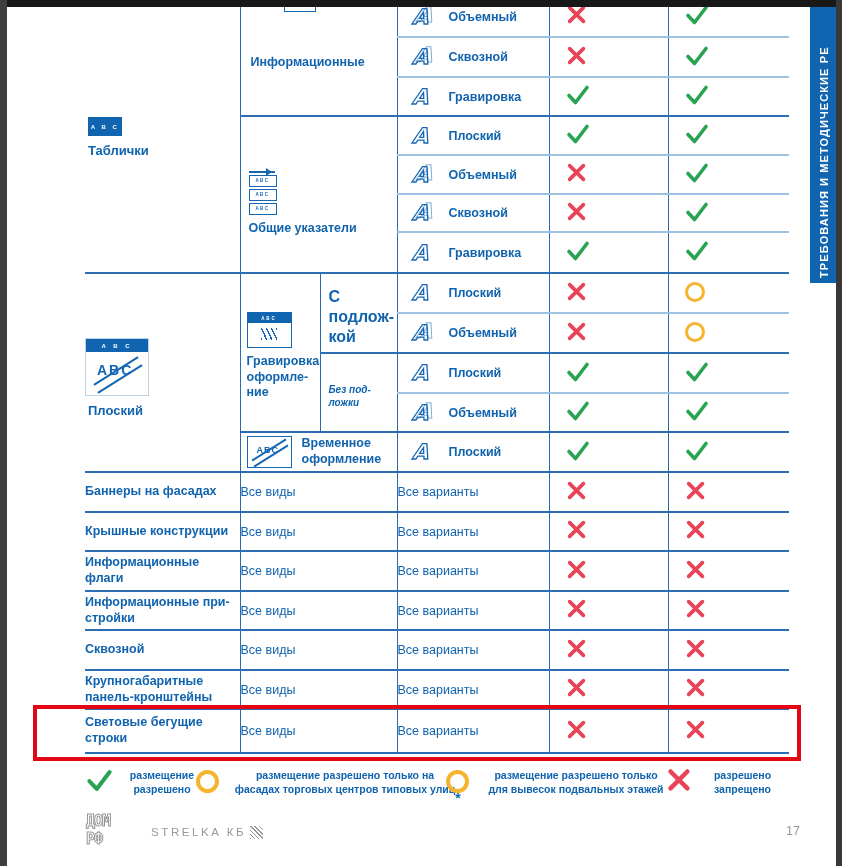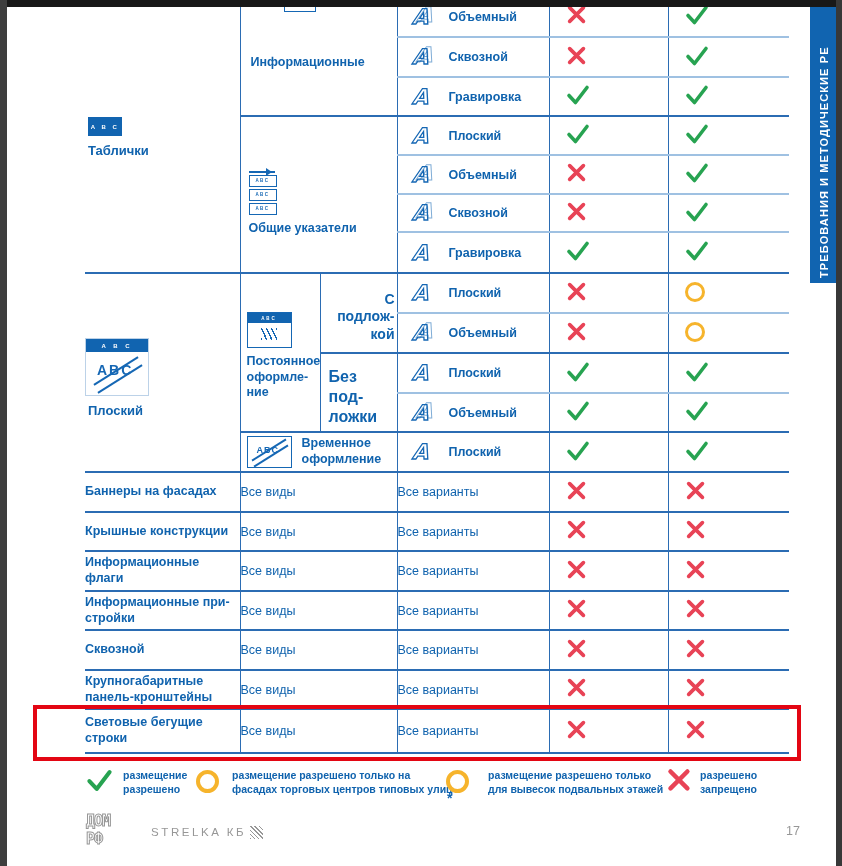--- a/index.html
+++ b/index.html
@@ -72,21 +72,21 @@
   .pointer .arrow::after{content:"";position:absolute;right:-1px;bottom:-5px;border:4px solid transparent;border-left:6px solid #1567b4;}
   .pointer .rowbx{width:26px;height:10px;border:1px solid #1567b4;margin-top:2px;
     font-size:4.5px;letter-spacing:1.5px;font-weight:bold;color:#1567b4;text-align:center;line-height:10px;}
   
   .ring{display:inline-block;width:14px;height:14px;border:3.6px solid var(--yellow);border-radius:50%;}
   .ast{color:#1164b0;font-weight:bold;font-size:14px;position:relative;top:-8px;margin-left:1px;}
   
   .hlbox{position:absolute;left:33px;top:705px;width:760px;height:48px;border:4px solid var(--hl);z-index:40;}
   
   .legend{position:absolute;left:0;top:0;z-index:6;}
-  .litem{position:absolute;color:var(--blue);font-weight:bold;font-size:10.5px;line-height:1.3;}
+  .litem{position:absolute;color:var(--blue);font-weight:bold;font-size:10.5px;line-height:1.3;text-align:center;}
   .legend .mark svg{width:27px;height:27px;}
   .legend .ring{width:15px;height:15px;border-width:4px;}
   
   .logo{position:absolute;left:86px;top:812px;line-height:14px;font:800 15px "DejaVu Sans Mono",monospace;
     color:transparent;-webkit-text-stroke:1px var(--gray);letter-spacing:-1px;z-index:6;}
   .strelka{position:absolute;left:151px;top:826px;font-size:11.5px;letter-spacing:2.6px;color:var(--gray);z-index:6;}
   .hatchsq{position:absolute;left:250px;top:826px;width:13px;height:13px;
     background:repeating-linear-gradient(45deg,var(--gray) 0 1px,transparent 1px 3px);z-index:6;}
   .pagenum{position:absolute;left:770px;top:824px;width:30px;text-align:right;font-size:12.5px;color:var(--gray);z-index:6;}
 </style>
@@ -292,24 +292,24 @@
             <span class="slash s2"></span>
           </div>
         </div>
         <div class="catlbl">Плоский</div>
       </td>
       <td class="sub bl bt-d" rowspan="4">
         <div class="minisign">
           <div class="band">ABC</div>
           <div class="hatch"></div>
         </div>
-        <div class="sublbl" style="margin-top:6px;padding-left:6px;">Постоянное оформле-ние</div>
+        <div class="sublbl" style="margin-top:6px;padding-left:6px;">Гравировка оформле-ние</div>
       </td>
       <td class="sub bl bt-d" rowspan="2">
-        <div class="sublbl" style="padding:8px 2px 0 8px;font-size:14px;text-align:right;">С подлож-кой</div>
+        <div class="sublbl" style="padding:8px 2px 0 8px;font-size:16px;">С подлож-кой</div>
       </td>
       <td class="bl bt-d">
             <div class="trow">
               <span class="ai"></span>
               <span class="tlbl">Плоский</span>
             </div>
           </td>
       <td class="bl bt-d">
             <div class="mrow">
               <span class="mark"><svg viewBox="0 0 24 24" width="22" height="22">
@@ -338,21 +338,21 @@
             </div>
           </td>
       <td class="bl bt-l">
             <div class="mrow">
               <span class="mark"><span class="ring"></span></span>
             </div>
           </td>
     </tr>
     <tr class="h40">
       <td class="sub bl bt-d" rowspan="2">
-        <div class="sublbl" style="padding:8px 2px 0 8px;font-size:16px;">Без под-ложки</div>
+        <div class="sublbl" style="padding:8px 2px 0 8px;font-size:10px;font-style:italic;">Без под-ложки</div>
       </td>
       <td class="bl bt-d">
             <div class="trow">
               <span class="ai"></span>
               <span class="tlbl">Плоский</span>
             </div>
           </td>
       <td class="bl bt-d">
             <div class="mrow">
               <span class="mark"><svg viewBox="0 0 24 24" width="24" height="24">

